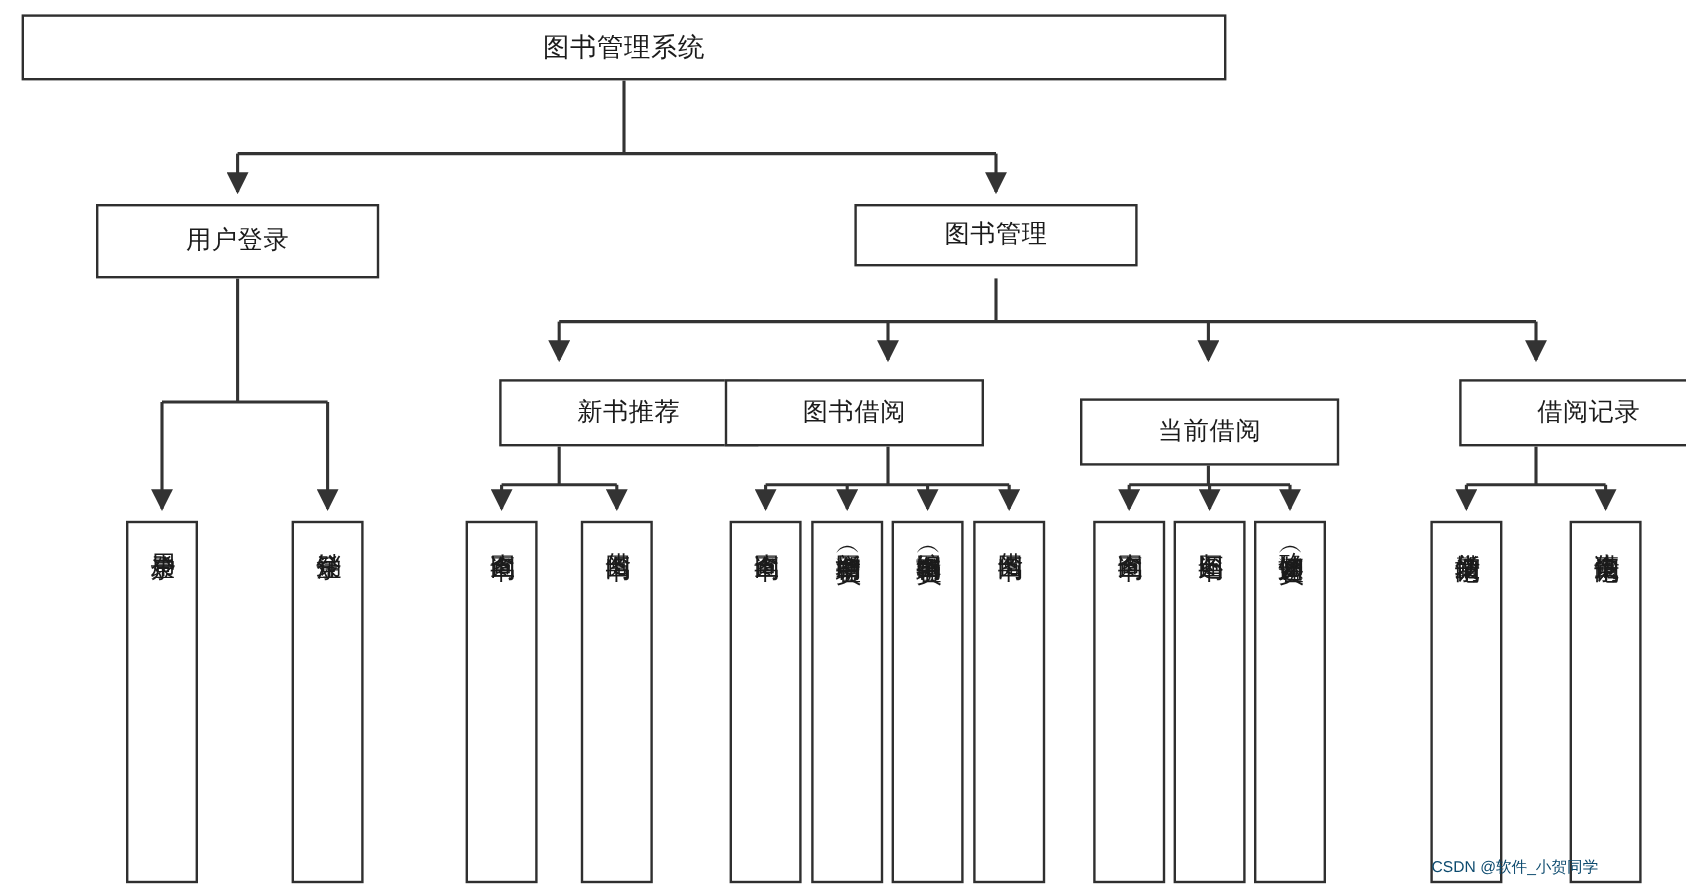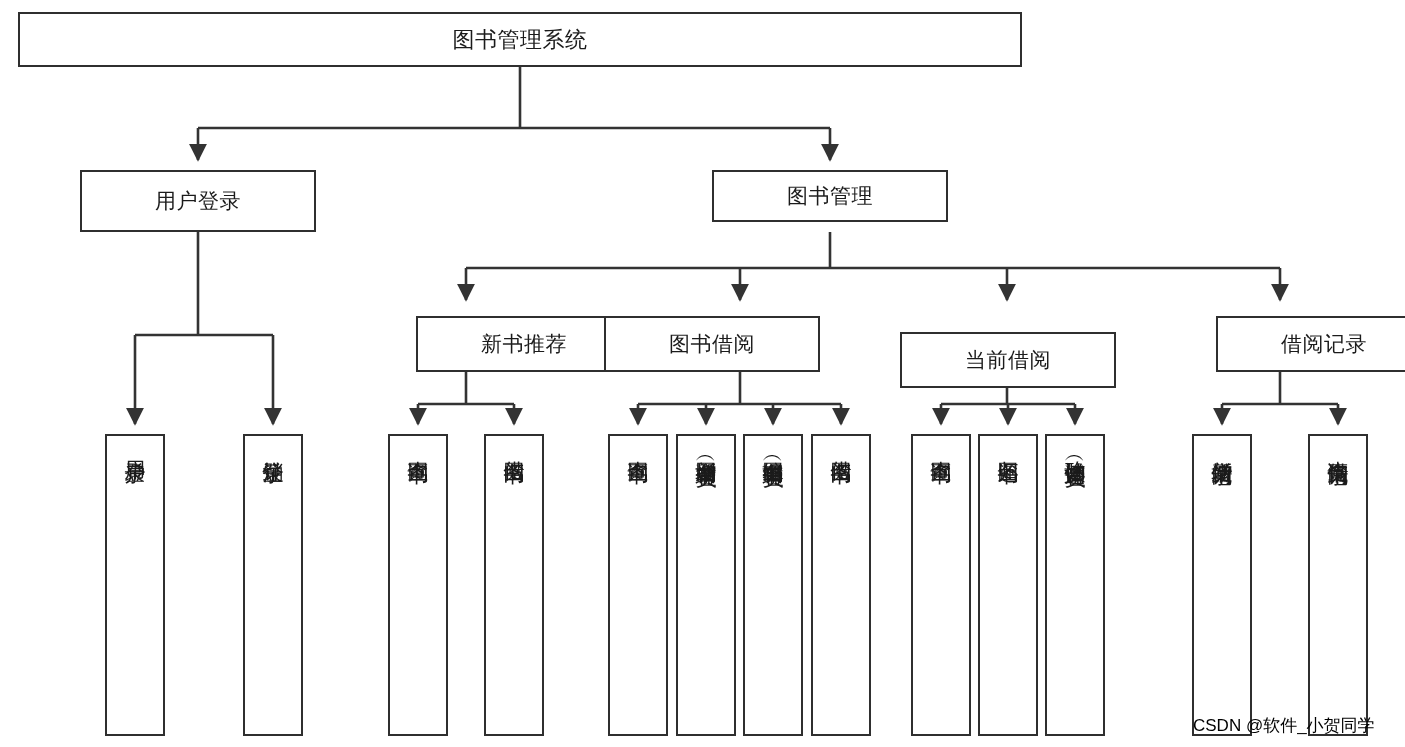--- a/index.html
+++ b/index.html
@@ -63,22 +63,22 @@
     text-orientation: upright;
     font-size: 21px;
     line-height: 1.05;
     letter-spacing: 1px;
     white-space: nowrap;
   }
   .watermark {
     position: absolute;
     left: 1193px;
     top: 714px;
-    font-size: 17px;
-    color: #000000;
+    font-size: 13px;
+    color: #0c4a6e;
     white-space: nowrap;
     z-index: 3;
     font-family: "Liberation Sans", "DejaVu Sans", sans-serif;
   }
 </style>
 </head>
 <body>
 
 <div id="diagram">
 

